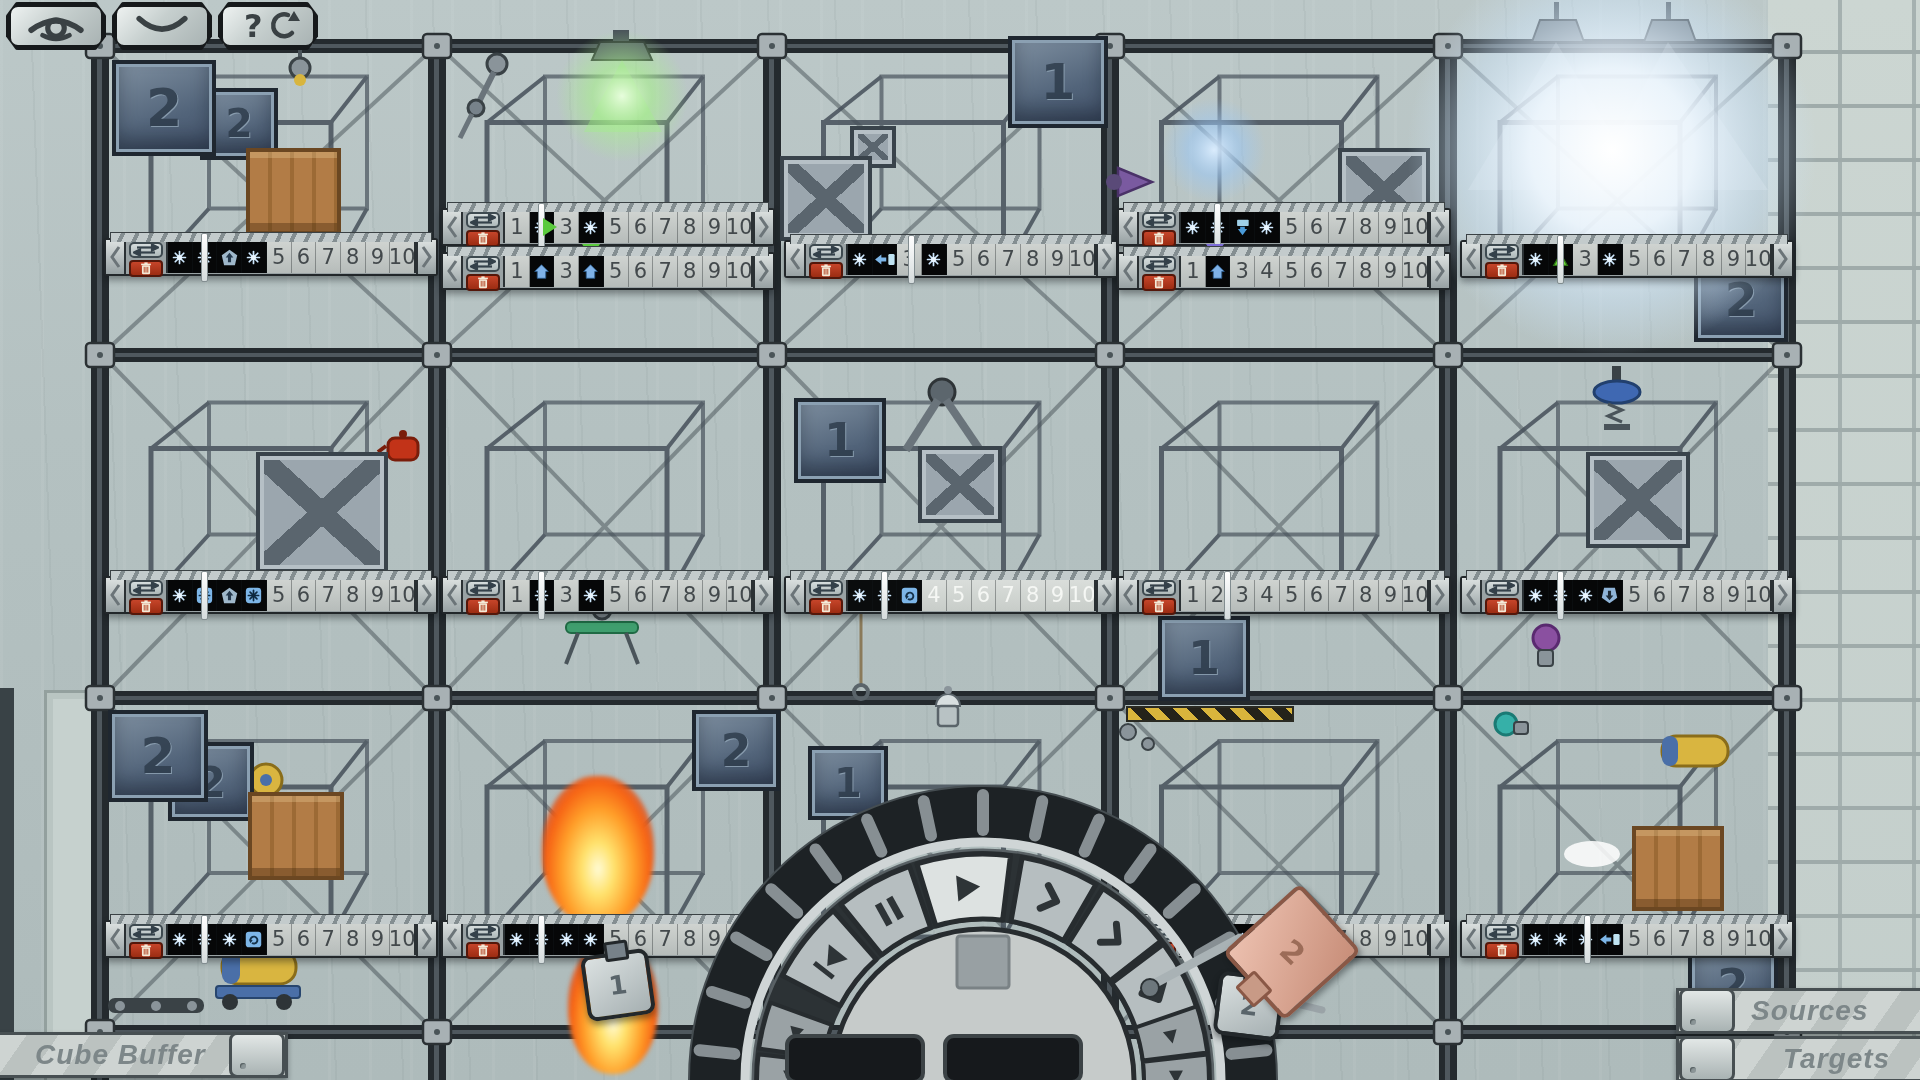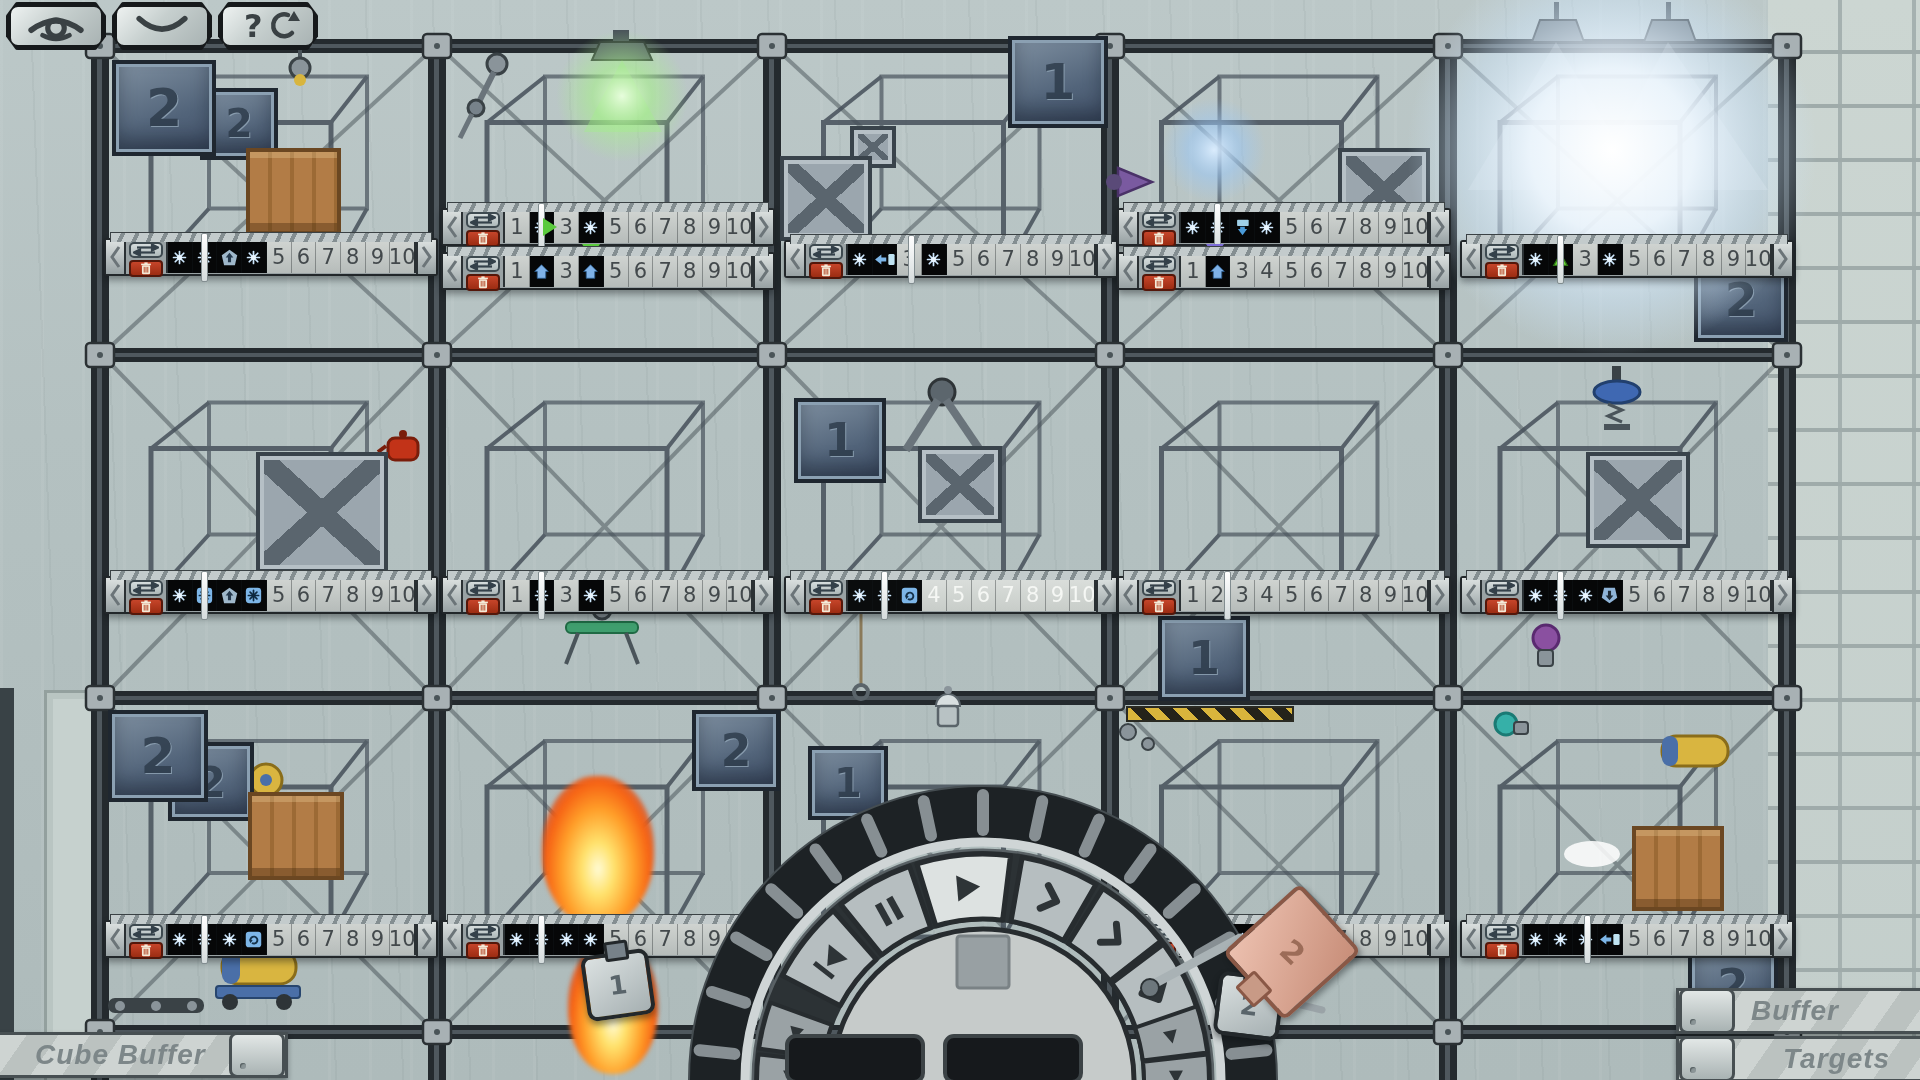--- a/index.html
+++ b/index.html
@@ -609,21 +609,21 @@
   <div id="tag-pink" style="left:1240px;top:906px">
     <span>2</span>
   </div>
 
   <div class="banner" style="left:-8px;top:1032px;width:296px">
     <span class="txt" style="margin-left:40px">Cube Buffer</span>
     <div class="latch" style="position:absolute;right:0;top:-3px"></div>
   </div>
   <div class="banner" style="left:1676px;top:988px;width:252px">
     <div class="latch" style="position:absolute;left:0;top:-3px"></div>
-    <span class="txt" style="margin-left:72px">Buffer</span>
+    <span class="txt" style="margin-left:72px">Sources</span>
   </div>
   <div class="banner" style="left:1676px;top:1036px;width:252px">
     <div class="latch" style="position:absolute;left:0;top:-3px"></div>
     <span class="txt" style="margin-left:104px">Targets</span>
   </div>
 <div class="cube num" style="left: 200px; top: 88px; width: 78px; height: 71.76px;">
       <span style="font-size: 39px;">2</span>
     </div>
     <div class="cube num" style="left: 112px; top: 60px; width: 104px; height: 95.68px;">
       <span style="font-size: 52px;">2</span>

